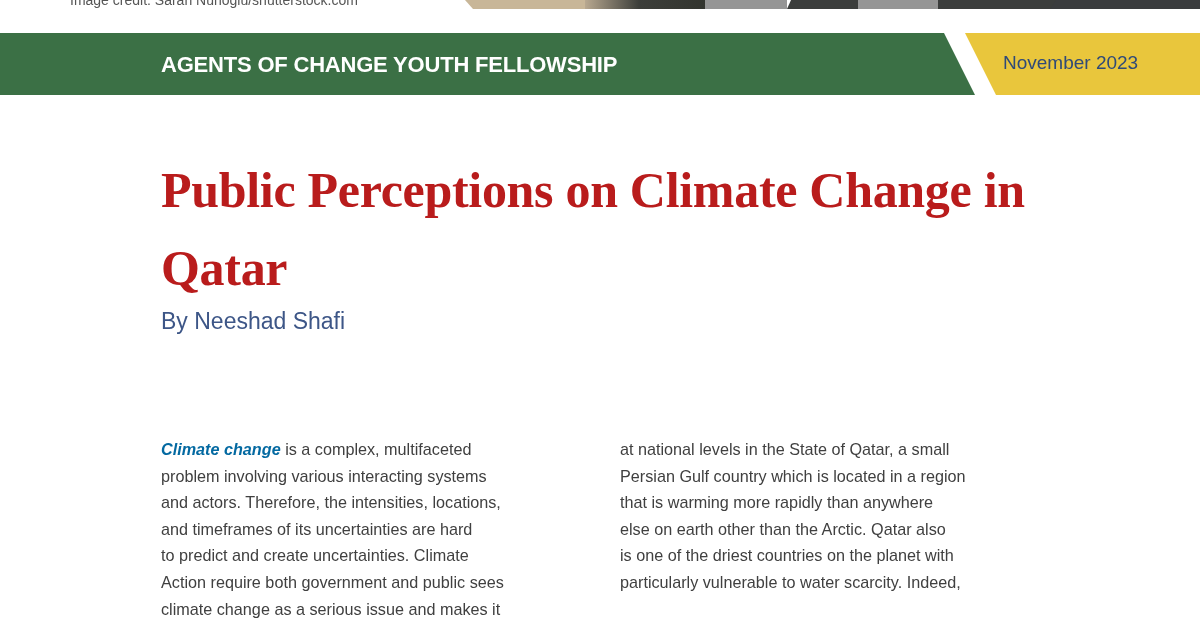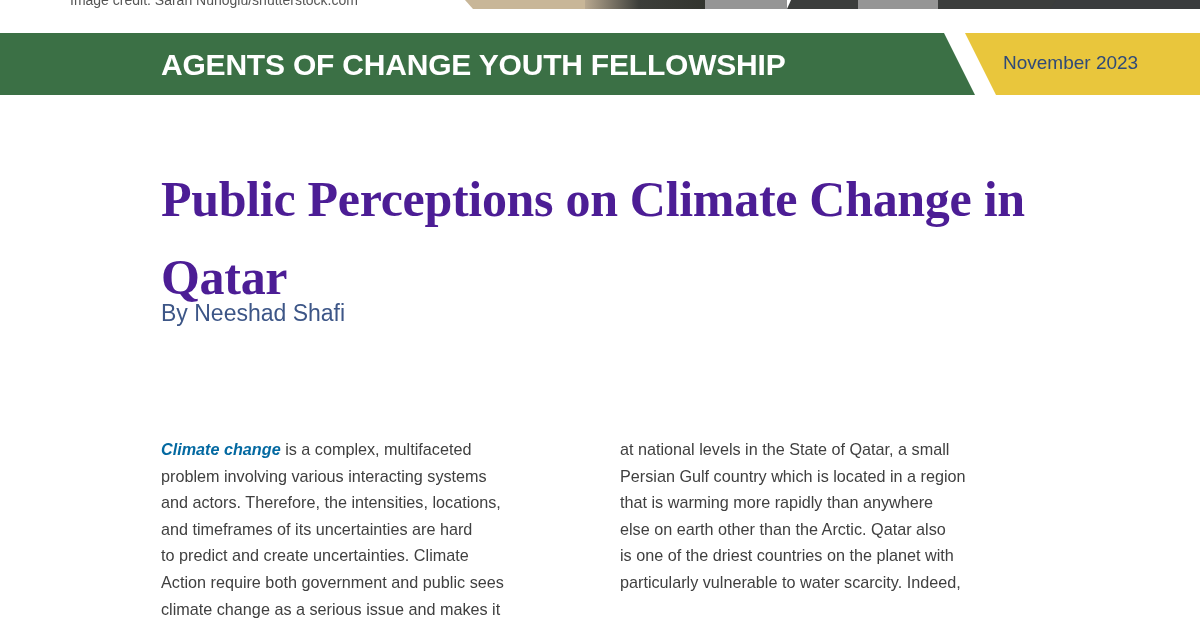--- a/index.html
+++ b/index.html
@@ -2,26 +2,26 @@
 <html><head>
 <meta charset="utf-8">
 <style>
   html, body { margin:0; padding:0; }
   body { width:1200px; height:630px; overflow:hidden; background:#ffffff; position:relative; font-family:"Liberation Sans", sans-serif; }
   .photo-strip { position:absolute; top:0; left:0; width:1200px; height:9px; }
   .photo-strip .seg { position:absolute; top:0; height:9px; }
   .credit { position:absolute; left:70px; top:-8px; font-size:14px; color:#555; line-height:16px; }
   .banner-green { position:absolute; left:0; top:33px; width:975px; height:62px; background:#3b7045;
     clip-path: polygon(0 0, 944px 0, 975px 62px, 0 62px); }
-  .banner-green .label { position:absolute; left:161px; top:0; height:62px; line-height:64px; color:#ffffff; font-weight:bold; font-size:30px; letter-spacing:-0.2px; }
+  .banner-green .label { position:absolute; left:161px; top:0; height:62px; line-height:64px; color:#ffffff; font-weight:bold; font-size:22px; letter-spacing:-0.2px; }
   .banner-yellow { position:absolute; left:965px; top:33px; width:235px; height:62px; background:#e9c63c;
     clip-path: polygon(0 0, 235px 0, 235px 62px, 31px 62px); }
   .banner-yellow .label { position:absolute; left:38px; top:0; line-height:60px; color:#2f4a78; font-size:19px;text-align:center; }
-  .title { position:absolute; left:161px; top:160px; width:900px; font-family:"Liberation Serif", serif; font-weight:bold; color:#4c1d95; font-size:50px; line-height:78px; letter-spacing:-0.3px; }
-  .byline { position:absolute; left:161px; top:300px; font-size:23px; color:#3d5687; }
+  .title { position:absolute; left:161px; top:151px; width:900px; font-family:"Liberation Serif", serif; font-weight:bold; color:#b91c1c; font-size:50px; line-height:78px; letter-spacing:-0.3px; }
+  .byline { position:absolute; left:161px; top:308px; font-size:23px; color:#3d5687; }
   .col { position:absolute; top:436px; width:430px; font-size:16.2px; line-height:26.6px; color:#404040; }
   .col1 { left:161px; }
   .col2 { left:620px; }
   .col b i, .col .lead { font-weight:bold; font-style:italic; color:#0369a1; }
 </style>
 </head>
 <body>
 
 <div class="photo-strip">
   <div class="seg" style="left:465px;width:120px;background:#c8b698;clip-path:polygon(0 0,100% 0,100% 100%,8px 100%);"></div>

